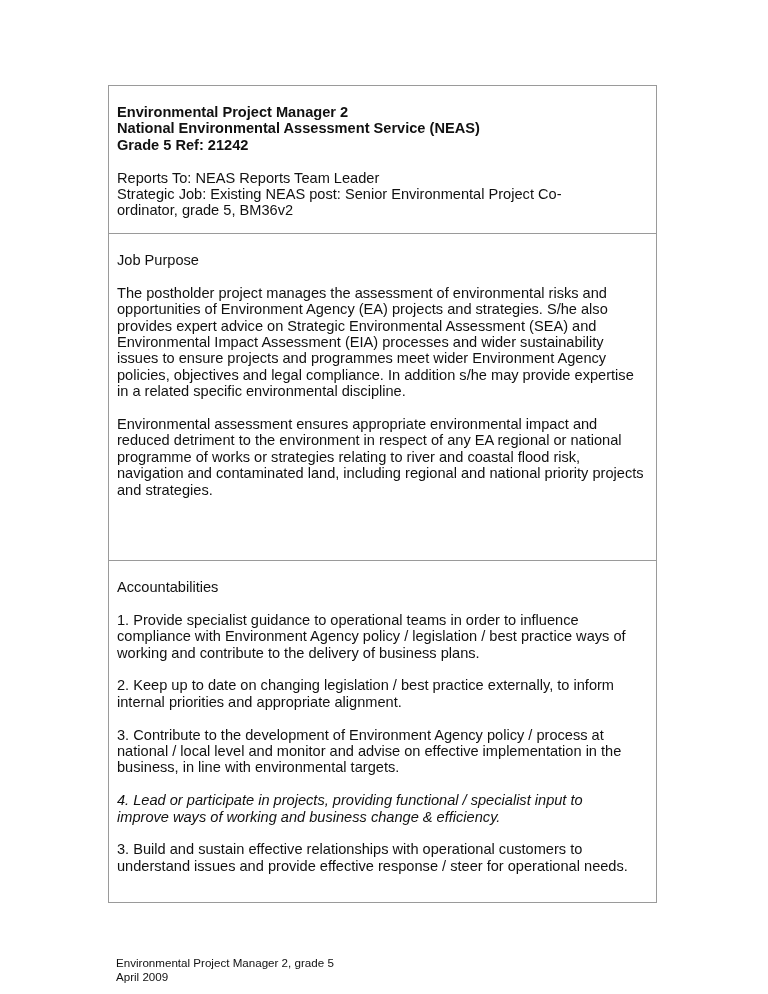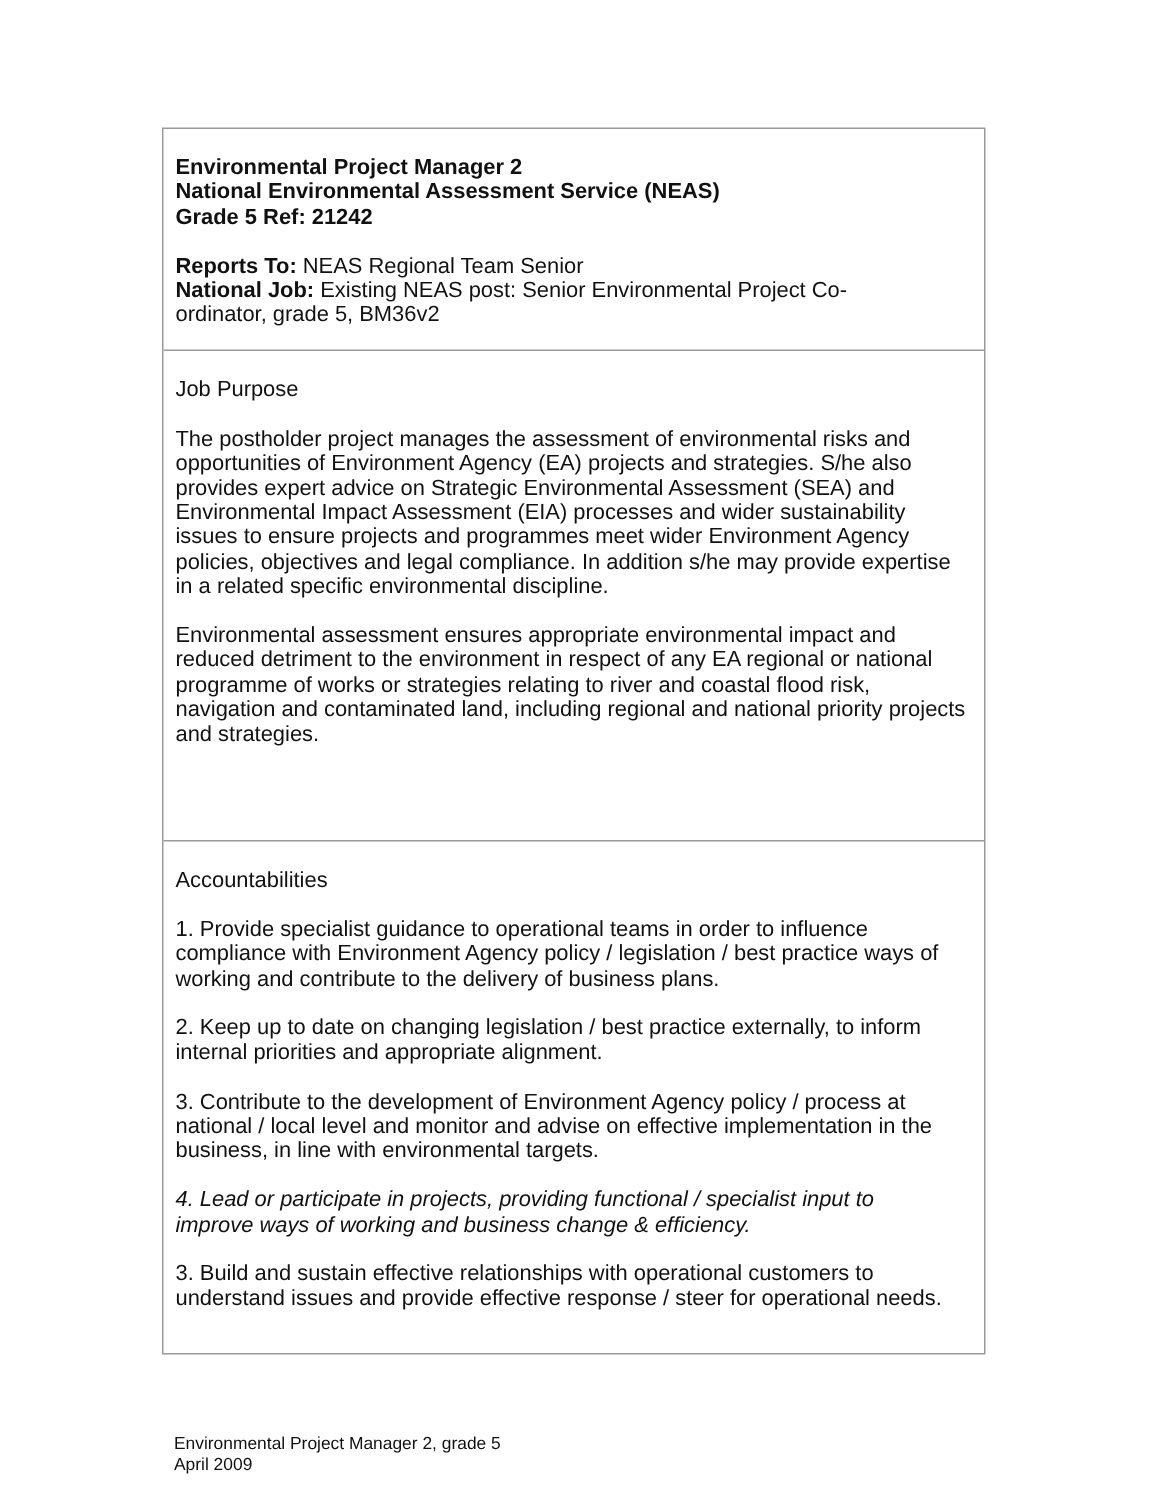--- a/index.html
+++ b/index.html
@@ -42,21 +42,21 @@
     .section.purpose { height: 327px; }
     .section.accountabilities { height: 342px; }
 
     p {
       margin: 0;
       font-size: 14.6px;
       line-height: 16.4px;
     }
     .bold { font-weight: bold; }
     .gap { margin-top: 16.4px; }
-    .label { font-weight: bold; }
+    .label { font-weight: normal; }
     .section-title {
       font-weight: normal;
       font-size: 14.6px;
       line-height: 16.4px;
       margin: 0;
     }
     .footer {
       position: absolute;
       left: 116px;
       top: 956px;
@@ -71,22 +71,22 @@
 
 <div class="page">
 
   <div class="job-box">
 
     <div class="section header">
       <p class="bold">Environmental Project Manager 2</p>
       <p class="bold">National Environmental Assessment Service (NEAS)</p>
       <p class="bold">Grade 5 Ref: 21242</p>
 
-      <p class="gap"><span class="label">Reports To:</span><span> NEAS Regional Team Senior</span></p>
-      <p style="padding-right:30px;"><span class="label">National Job:</span><span> Existing NEAS post: Senior Environmental Project Co-ordinator, grade 5, BM36v2</span></p>
+      <p class="gap"><span class="label">Reports To:</span><span> NEAS Reports Team Leader</span></p>
+      <p style="padding-right:30px;"><span class="label">Strategic Job:</span><span> Existing NEAS post: Senior Environmental Project Co-ordinator, grade 5, BM36v2</span></p>
     </div>
 
     <div class="section purpose">
       <p class="section-title">Job Purpose</p>
       <p class="gap" style="padding-right:8px;">The postholder project manages the assessment of environmental risks and opportunities of Environment Agency (EA) projects and strategies.  S/he also provides expert advice on Strategic Environmental Assessment (SEA) and Environmental Impact Assessment (EIA) processes and wider sustainability issues to ensure projects and programmes meet wider Environment Agency policies, objectives and legal compliance.  In addition s/he may provide expertise in a related specific environmental discipline.</p>
       <p class="gap">Environmental assessment ensures appropriate environmental impact and reduced detriment to the environment in respect of any EA regional or national programme of works or strategies relating to river and coastal flood risk, navigation and contaminated land, including regional and national priority projects and strategies.</p>
     </div>
 
     <div class="section accountabilities">
       <p class="section-title">Accountabilities</p>

